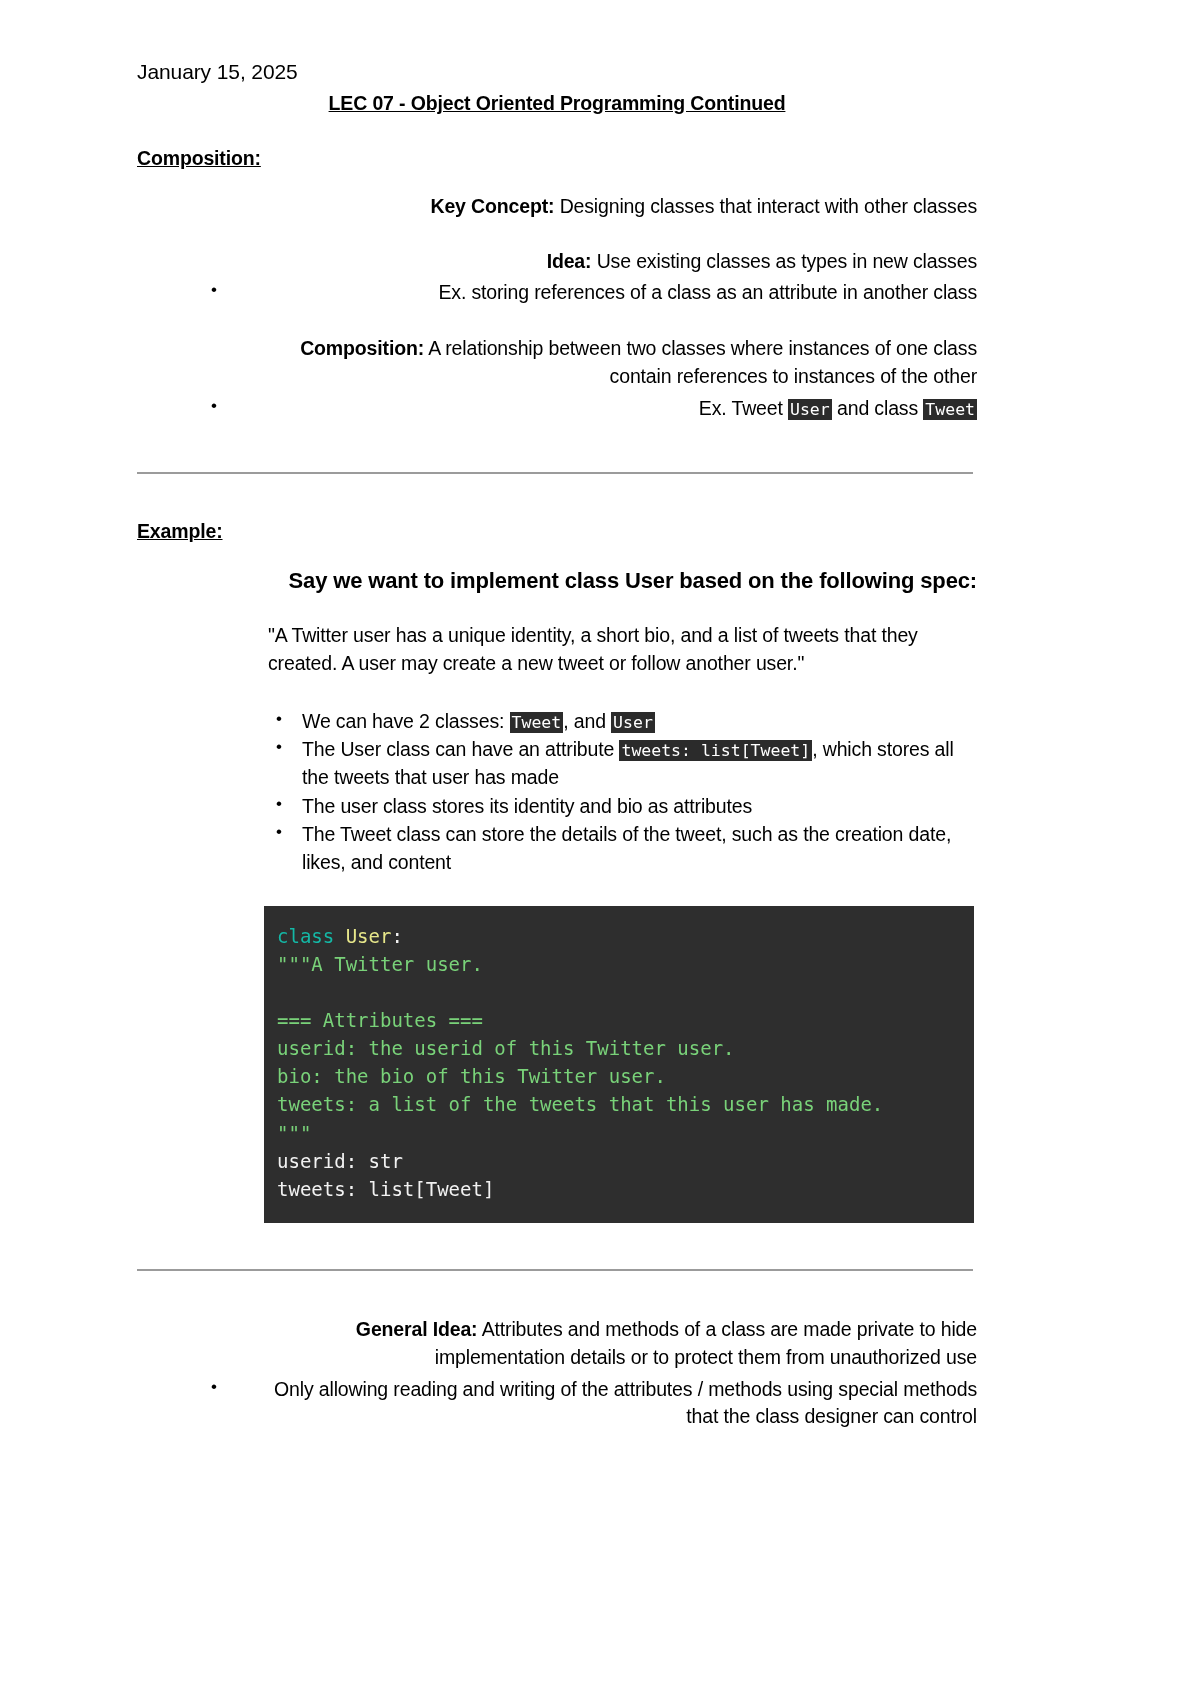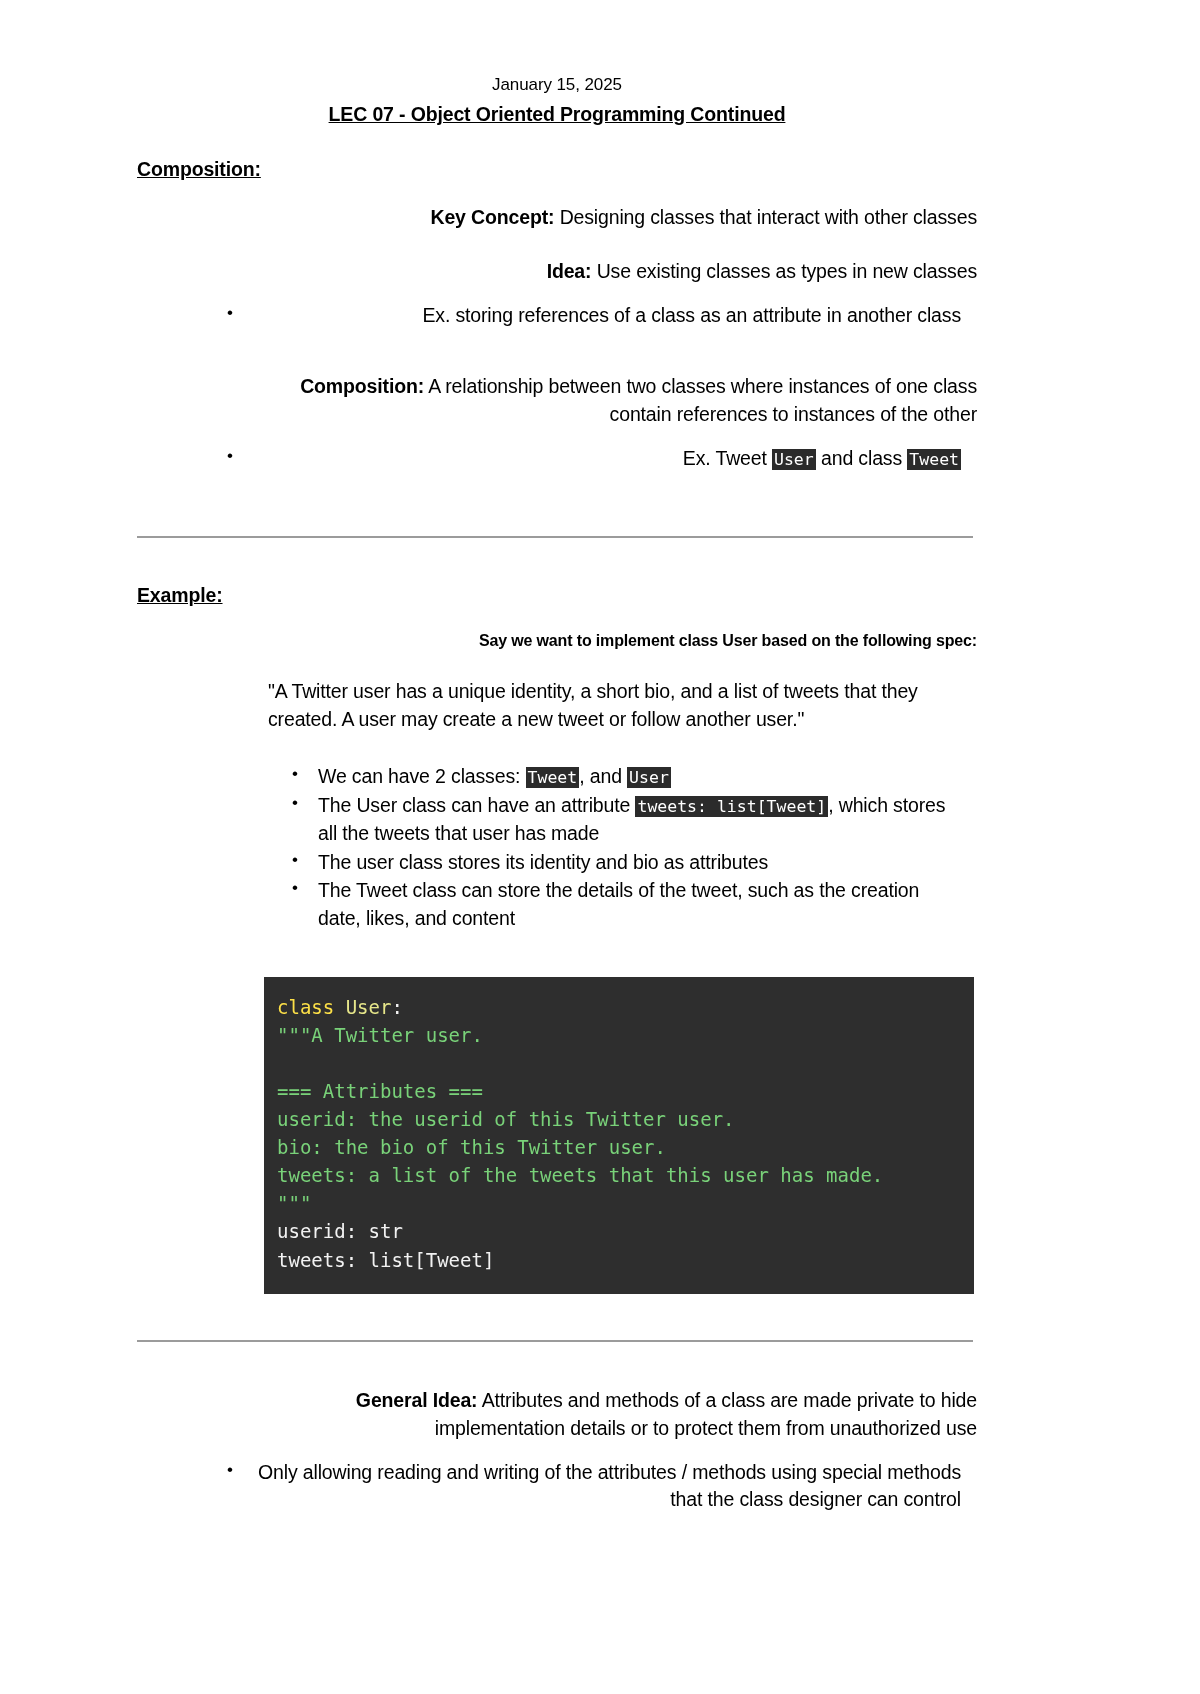--- a/index.html
+++ b/index.html
@@ -24,25 +24,24 @@
   }
   .content {
     position: absolute;
     left: 137px;
     top: 58px;
     width: 840px;
   }
 
   
   .date {
-    font-size: 17px;
+    font-size: 21px;
     line-height: 1.35;
     letter-spacing: -0.1px;
-    margin: 16px 0 6px 0;
-    text-align: center;
+    margin: 0 0 6px 0;
   }
   .doc-title {
     text-align: center;
     font-size: 19.5px;
     font-weight: bold;
     text-decoration: underline;
     margin: 0 0 32px 0;
     letter-spacing: -0.15px;
   }
   .h-section {
@@ -59,30 +58,30 @@
     font-size: 19.5px;
     line-height: 1.46;
     margin: 0 0 6px 0;
     letter-spacing: -0.15px;
   }
   .para b { font-weight: bold; }
   .gap-lg { margin-bottom: 26px; }
   .gap-sm { margin-bottom: 4px; margin-left: 37px; }
 
   .bold-lead {
-    font-size: 16px;
+    font-size: 22px;
     font-weight: bold;
     line-height: 1.46;
     letter-spacing: -0.15px;
     margin: 0 0 24px 17px;
   }
 
   ul.bullets {
     list-style: none;
-    margin: 16px;
+    margin: 0;
     padding: 0;
   }
   ul.bullets li {
     position: relative;
     font-size: 19.5px;
     line-height: 1.42;
     letter-spacing: -0.15px;
     padding-left: 34px;
     margin: 0 0 1px 0;
   }
@@ -124,21 +123,21 @@
   }
   .codeblock .cline {
     font-family: "DejaVu Sans Mono", monospace;
     font-size: 19px;
     line-height: 1.48;
     white-space: pre;
     color: #e8e8e8;
     padding-left: 13px;
     min-height: 28px;
   }
-  .kw   { color: #fde047; }
+  .kw   { color: #14b8a6; }
   .cls  { color: #e6e68a; }
   .doc  { color: #79d279; }
   .plain{ color: #f2f2f2; }
 </style>
 </head>
 <body>
 
 <div class="page">
   <div class="content">
 

